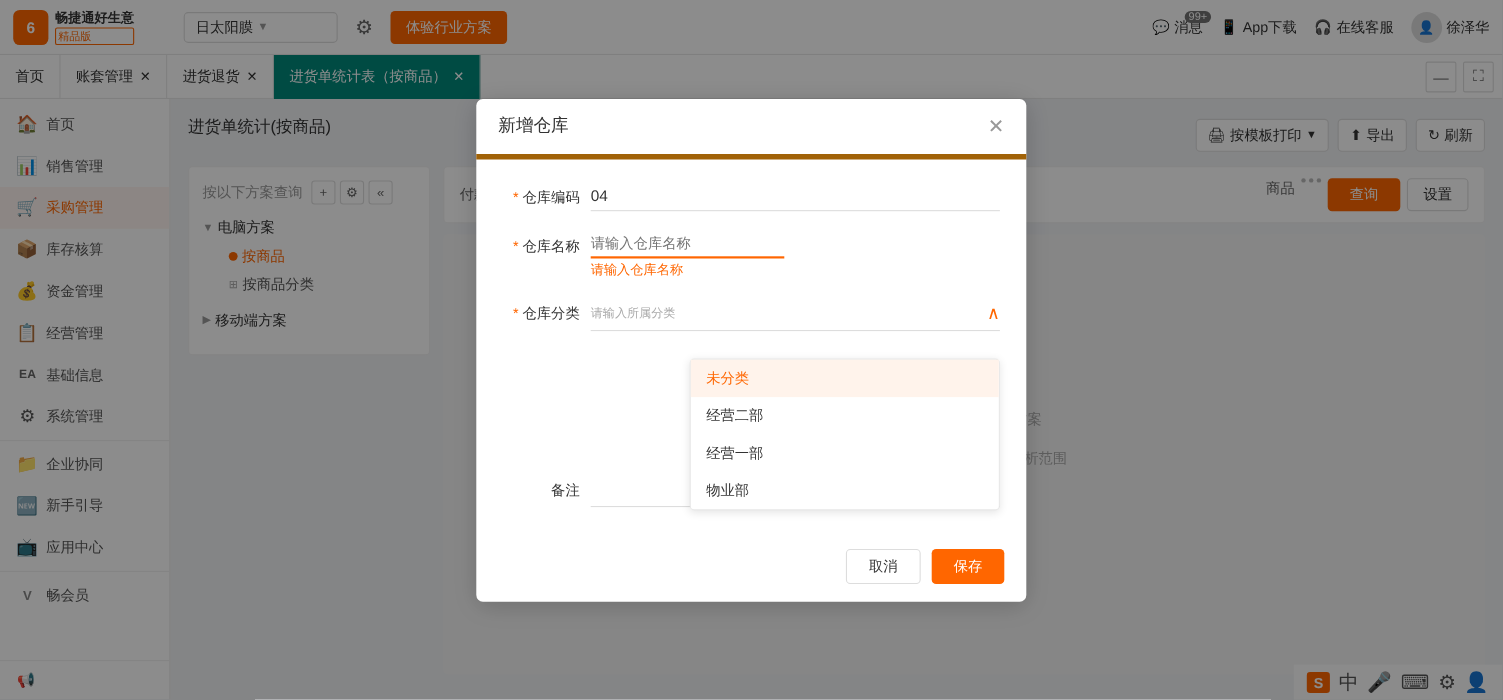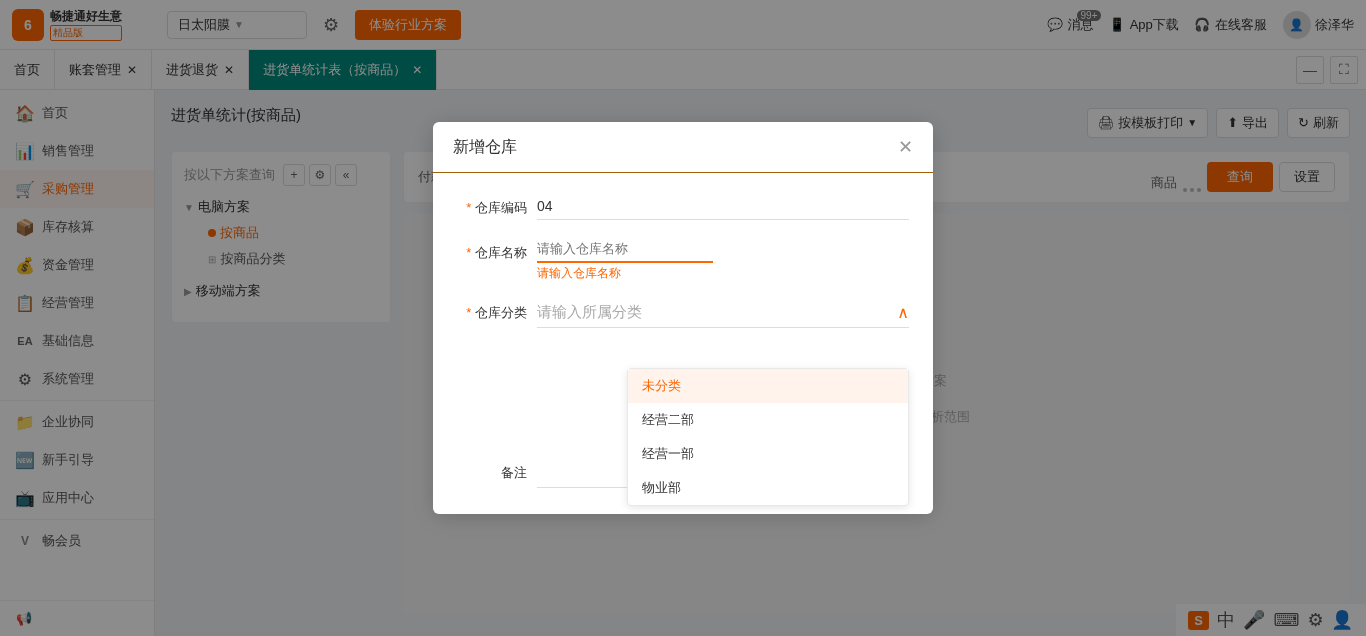--- a/index.html
+++ b/index.html
@@ -205,21 +205,21 @@
     .modal {
       background: #fff; border-radius: 6px;
       width: 500px;
       box-shadow: 0 4px 24px rgba(0,0,0,0.18);
       position: relative;
       padding-bottom: 0;
     }
     .modal-header {
       display: flex; align-items: center; justify-content: space-between;
       padding: 14px 20px;
-      border-bottom: 1px solid #a16207;
+      border-bottom: 5px solid #a16207;
       font-family: Liberation Serif, serif;
     }
     .modal-title { font-size: 16px; color: #333; font-weight: 500; }
     .modal-close { cursor: pointer; color: #999; font-size: 18px; }
     .modal-body { padding: 20px 24px 10px; }
     .form-row {
       display: flex; align-items: flex-start; margin-bottom: 16px; position: relative;
     }
     .form-label {
       width: 80px; color: #333; font-size: 13px; padding-top: 6px; flex-shrink: 0; text-align: right; padding-right: 10px;
@@ -241,21 +241,21 @@
     }
     .dropdown-arrow-up {
       color: #f60; font-size: 16px;
     }
 
     
     .dropdown-list {
       position: absolute;
       left: 90px;
       right: 0;
-      top: 70px;
+      top: 56px;
       background: #fff;
       border: 1px solid #e8e8e8;
       border-radius: 4px;
       box-shadow: 0 2px 8px rgba(0,0,0,0.1);
       z-index: 100;
     }
     .dropdown-item {
       padding: 8px 14px;
       font-size: 13px; color: #333; cursor: pointer;
     }
@@ -500,21 +500,21 @@
             <input class="filter-input" style="width: 100px;" placeholder="">
             <span style="color:#aaa;">~</span>
             <input class="filter-input" style="width: 100px;" placeholder="">
           </div>
           <div class="filter-field">
             <span class="filter-label">单据状态</span>
             <select class="filter-select">
               <option></option>
             </select>
           </div>
-          <div style="margin-left:auto;display:flex;align-items:flex-end;gap:6px;">
+          <div style="margin-left:auto;display:flex;align-items:flex-start;gap:6px;">
             <span class="filter-label">商品</span>
             <div class="col-dots">
               <div class="dot"></div>
                 <div class="dot"></div>
                 <div class="dot"></div>
             </div>
             <button class="btn-query">查询</button>
             <button class="btn-settings">设置</button>
           </div>
         </div>
@@ -567,37 +567,41 @@
         </div>
       </div>
 
       <div class="form-row" style="position:relative;">
         <div class="form-label">
           <span style="color:#f60;">*</span>
           <span> 仓库分类</span>
         </div>
         <div style="flex:1;position:relative;">
           <div class="dropdown-trigger">
-            <span style="color:#aaa;font-size:15px;">请输入所属分类</span>
+            <span style="color:#aaa;font-size:11px;">请输入所属分类</span>
             <span class="dropdown-arrow-up">∧</span>
           </div>
 
           <div class="dropdown-list">
             <div class="dropdown-item highlighted">未分类</div>
             <div class="dropdown-item">经营二部</div>
             <div class="dropdown-item">经营一部</div>
             <div class="dropdown-item">物业部</div>
           </div>
         </div>
       </div>
 
       <div class="form-row" style="margin-top:130px;">
         <div class="form-label">备注</div>
         <textarea class="form-textarea" style="flex: 1 1 0%; border-top: none; border-right: none; border-left: none; border-image: initial; border-bottom: 1px solid rgb(221, 221, 221); resize: none; outline: none; font-size: 13px;"></textarea>
       </div>
+    </div>
+    <div class="modal-footer">
+      <button class="btn-cancel">取消</button>
+      <button class="btn-save">保存</button>
     </div>
   </div>
 </div>
 
 <div class="bottom-status">
   <span style="background:#f60;color:#fff;font-weight:bold;padding:2px 6px;border-radius:3px;font-size:13px;">S</span>
   <span class="status-icon">中</span>
   <span class="status-icon">🎤</span>
   <span class="status-icon">⌨</span>
   <span class="status-icon">⚙</span>

